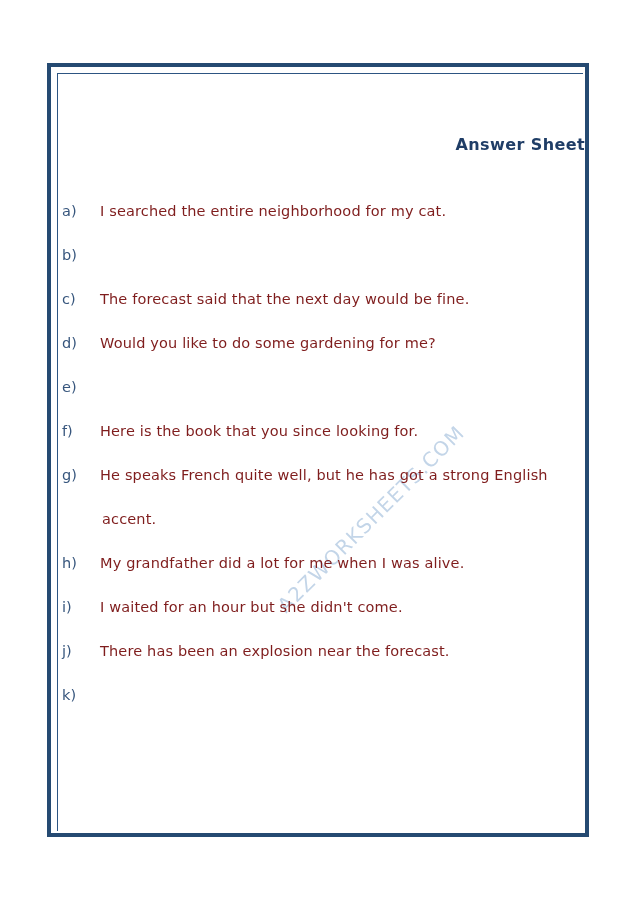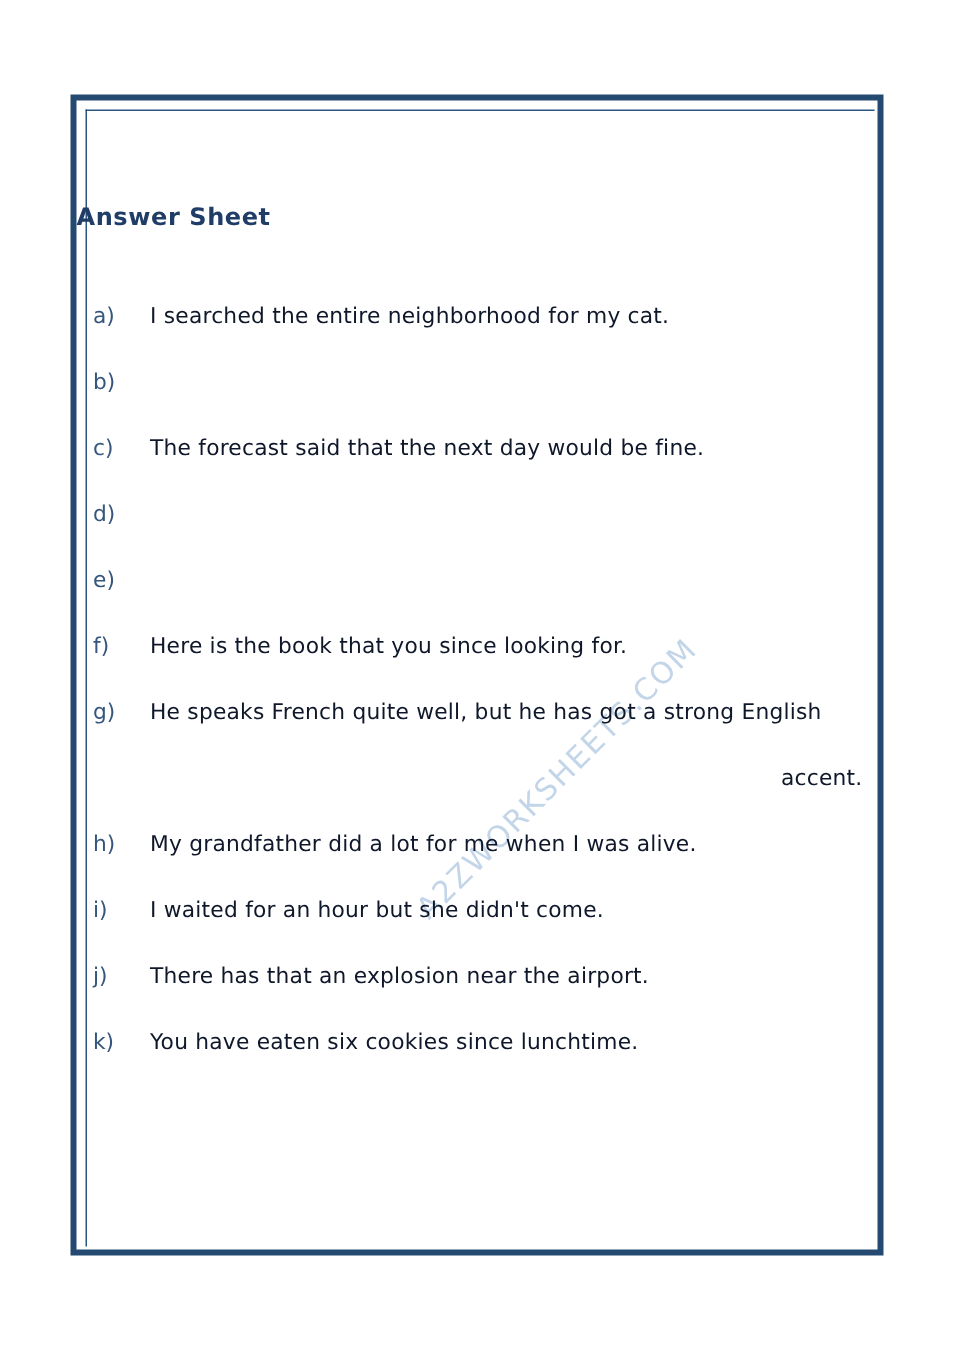--- a/index.html
+++ b/index.html
@@ -74,21 +74,21 @@
     right: 0;
     bottom: 0;
     z-index: 3;
   }
 
   #sheet-title {
     position: absolute;
     left: 0;
     right: 0;
     top: 68px;
-    text-align: left;
+    text-align: right;
     font-family: "DejaVu Sans", sans-serif;
     font-size: 16px;
     font-weight: bold;
     letter-spacing: 0.4px;
     color: #1f3d66;
   }
 
   #answer-list {
     position: absolute;
     left: 0;
@@ -112,27 +112,26 @@
     color: #37567d;
   }
 
   .answer-text {
     position: absolute;
     left: 49px;
     right: 10px;
     font-family: "DejaVu Sans", sans-serif;
     font-size: 14.5px;
     letter-spacing: 0.15px;
-    color: #0f172a;
+    color: #7f1d1d;
   }
 
   
   .answer-row.continuation .answer-text {
     left: 51px;
-    text-align: right;
   }
 </style>
 </head>
 <body>
 
 <div id="page-root">
 
   <div id="doc-frame">
 
     <div id="doc-frame-inner"></div>
@@ -150,20 +149,21 @@
           </div>
           <div class="answer-row">
             <span class="answer-label">b)</span>
           </div>
           <div class="answer-row">
             <span class="answer-label">c)</span>
             <span class="answer-text">The forecast said that the next day would be fine.</span>
           </div>
           <div class="answer-row">
             <span class="answer-label">d)</span>
+            <span class="answer-text">Would you like to do some gardening for me?</span>
           </div>
           <div class="answer-row">
             <span class="answer-label">e)</span>
           </div>
           <div class="answer-row">
             <span class="answer-label">f)</span>
             <span class="answer-text">Here is the book that you since looking for.</span>
           </div>
           <div class="answer-row">
             <span class="answer-label">g)</span>
@@ -176,23 +176,22 @@
           <div class="answer-row">
             <span class="answer-label">h)</span>
             <span class="answer-text">My grandfather did a lot for me when I was alive.</span>
           </div>
           <div class="answer-row">
             <span class="answer-label">i)</span>
             <span class="answer-text">I waited for an hour but she didn't come.</span>
           </div>
           <div class="answer-row">
             <span class="answer-label">j)</span>
-            <span class="answer-text">There has that an explosion near the airport.</span>
+            <span class="answer-text">There has been an explosion near the forecast.</span>
           </div>
           <div class="answer-row">
             <span class="answer-label">k)</span>
-            <span class="answer-text">You have eaten six cookies since lunchtime.</span>
           </div>
         </div>
 
     </div>
   </div>
 </div>
 
 </body></html>

